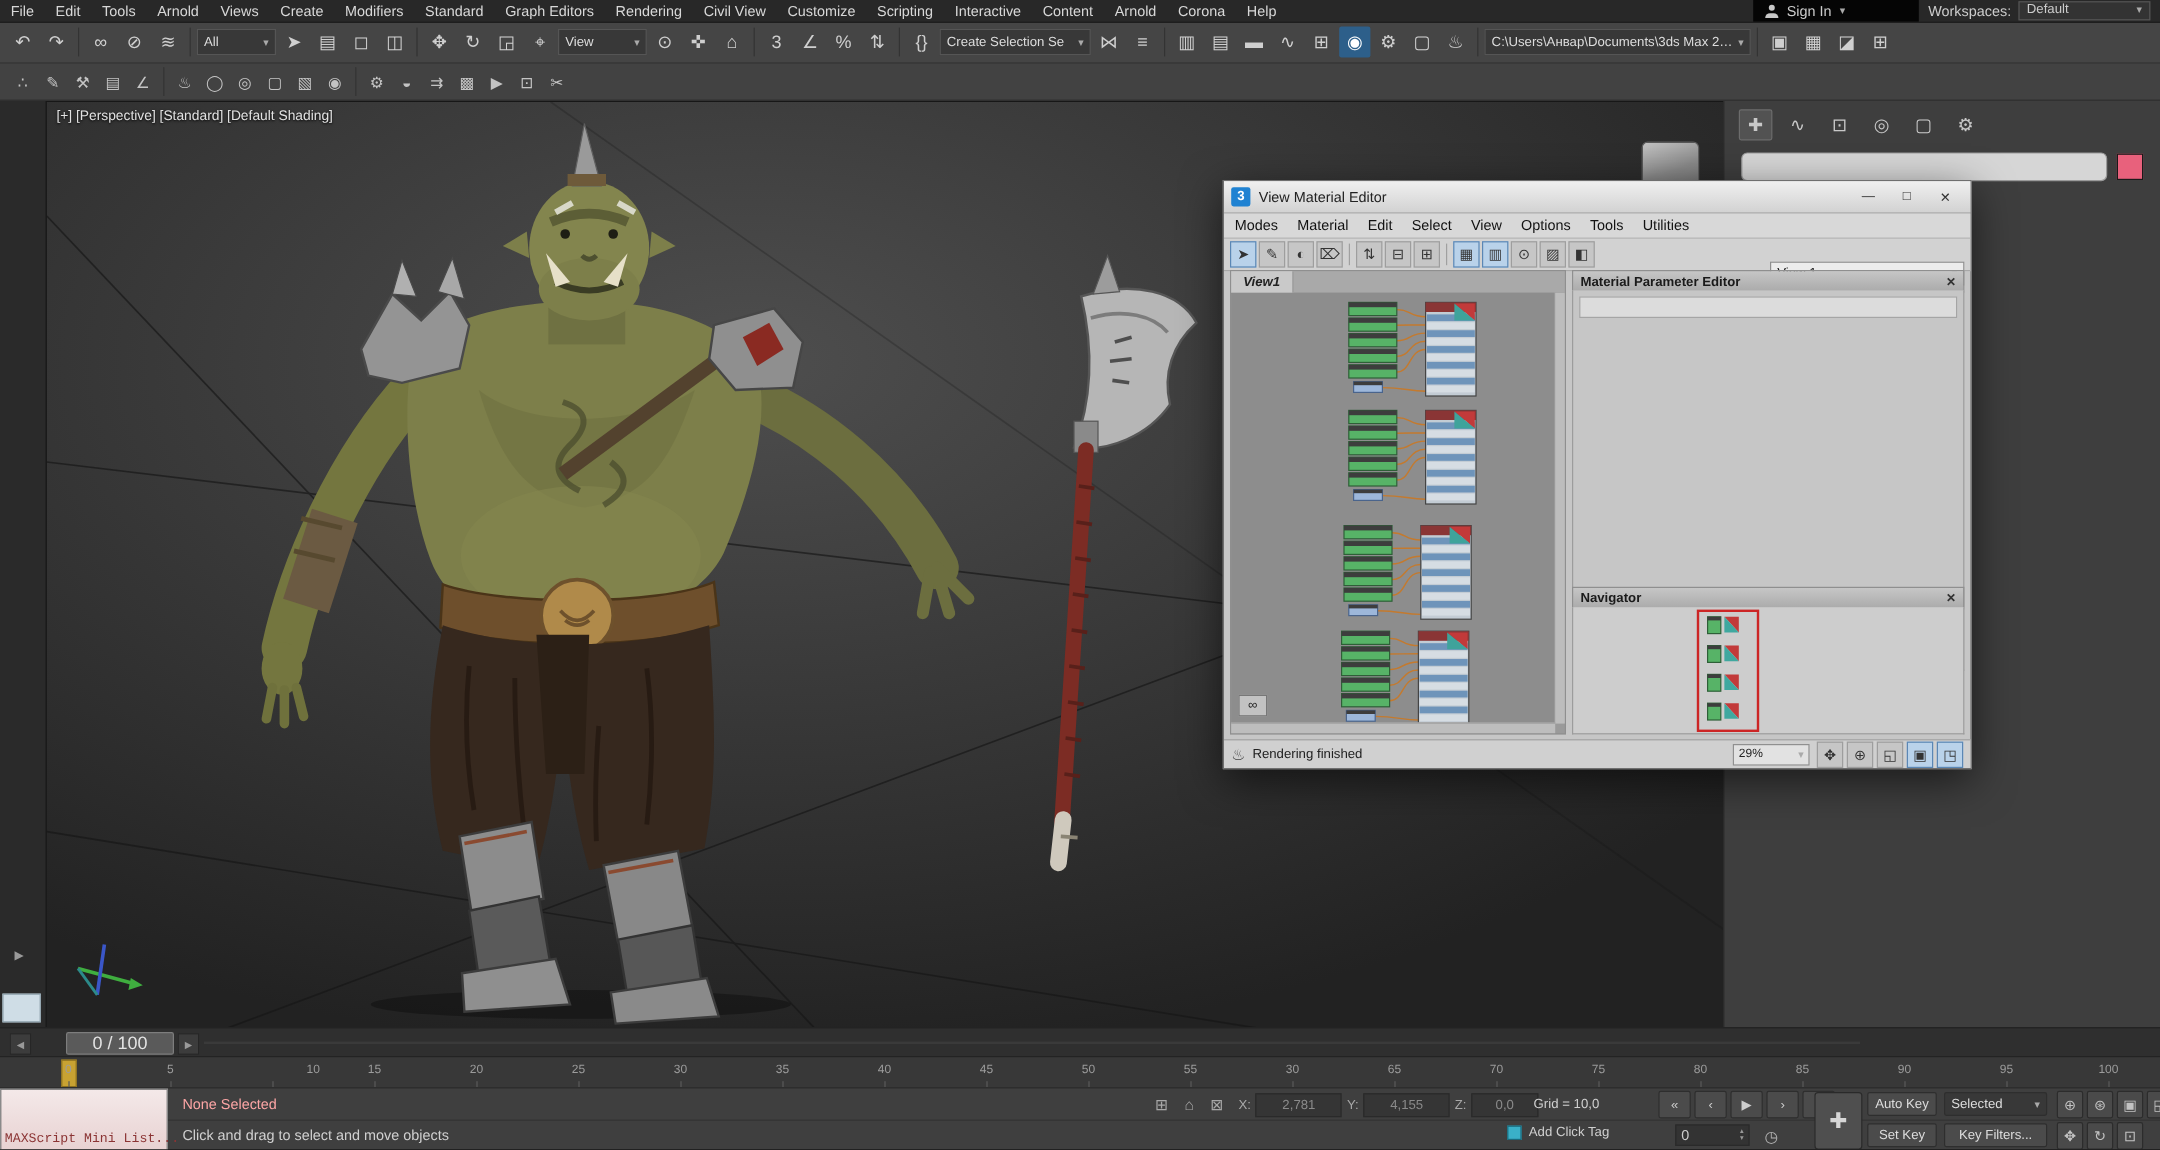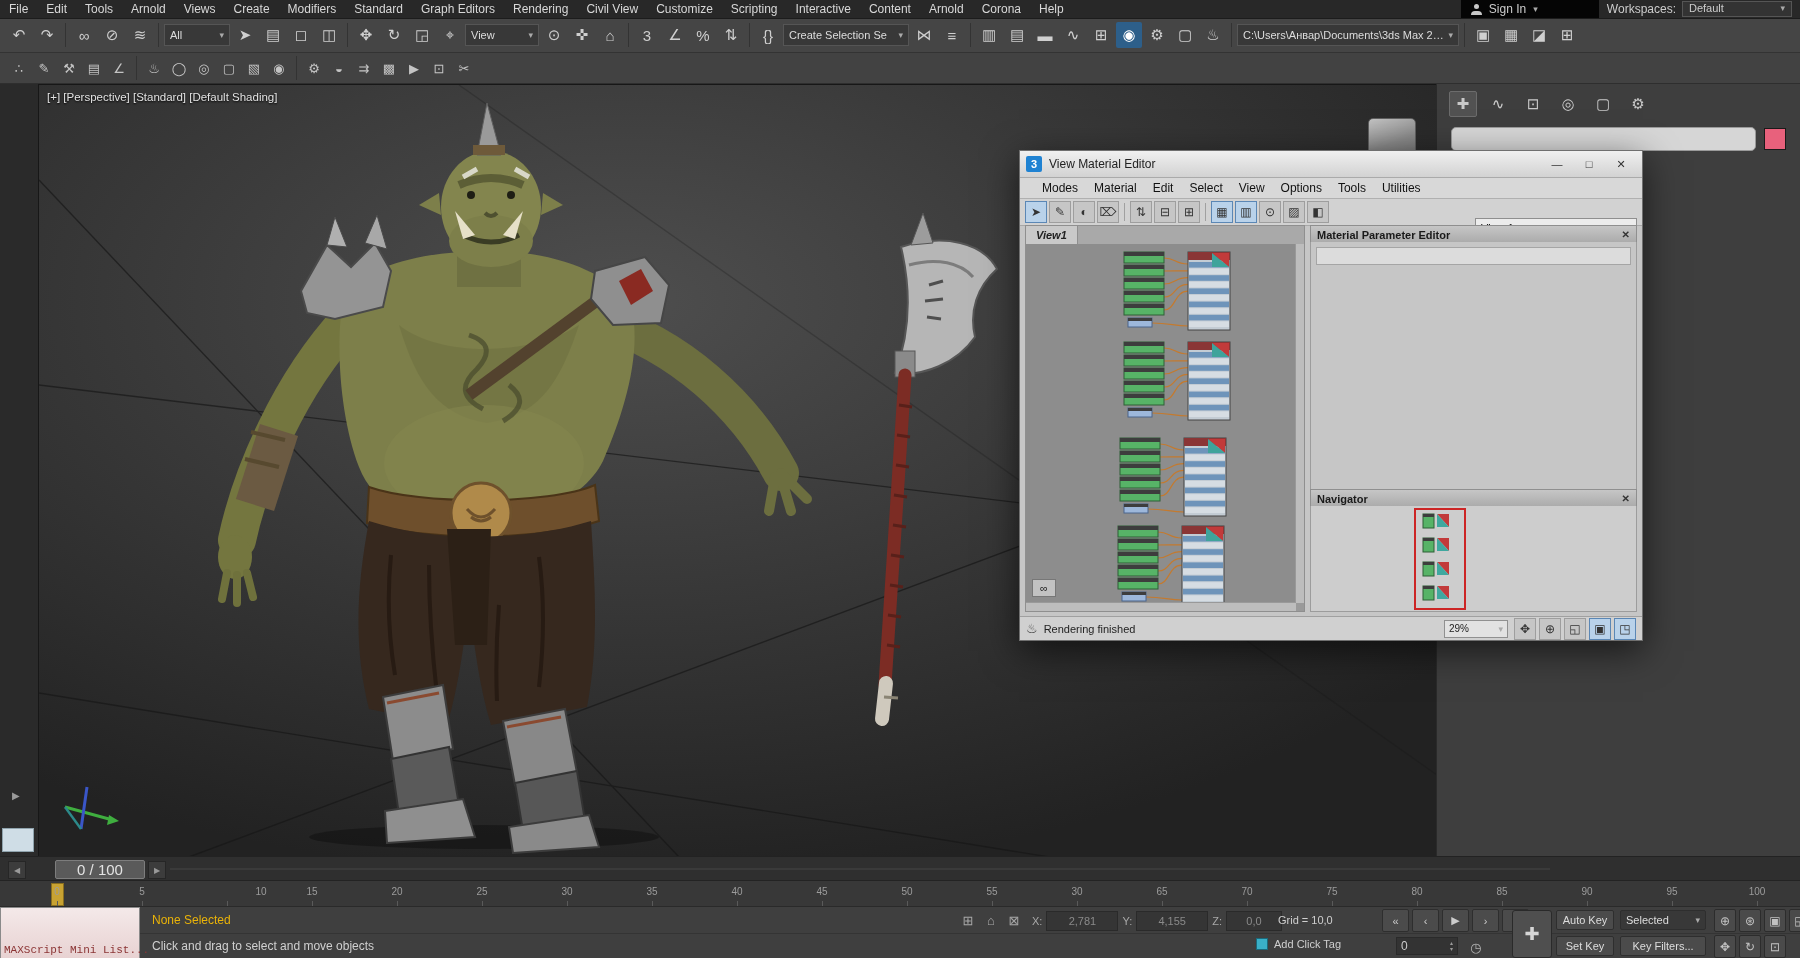--- a/index.html
+++ b/index.html
@@ -48,21 +48,21 @@
   #cp-name-field{flex:1;height:22px;background:#d6d6d6;border-radius:5px;border:1px solid #9a9a9a;}
   #cp-color-swatch{width:20px;height:20px;border:1px solid #1a1a1a;}
 
   
   #slate{position:absolute;left:1019px;top:150px;width:622px;height:489px;background:#c6c6c6;border:1px solid #6f6f6f;box-shadow:0 10px 34px rgba(0,0,0,.6);z-index:30;color:#111;}
   #slate-titlebar{height:26px;background:linear-gradient(#f0f0f0,#d2d2d2);display:flex;align-items:center;padding:0 6px;gap:7px;border-bottom:1px solid #aaa;}
   #slate-app-icon{width:16px;height:16px;background:#1f82d2;color:#fff;font-size:11px;font-weight:bold;display:flex;align-items:center;justify-content:center;border-radius:2px;}
   #slate-title{font-size:12px;color:#222;}
   #slate-win-btns{margin-left:auto;display:flex;}
   .win-btn{width:30px;height:20px;display:flex;align-items:center;justify-content:center;color:#333;font-size:11px;margin-left:2px;}
-  #slate-menus{height:20px;background:#d8d8d8;display:flex;align-items:center;border-bottom:1px solid #b0b0b0;padding:0 14px;}
+  #slate-menus{height:20px;background:#d8d8d8;display:flex;align-items:center;border-bottom:1px solid #b0b0b0;padding:0 1px;}
   .slate-menu-item{padding:0 8px;font-size:12px;color:#111;}
   #slate-toolbar{height:26px;background:#d2d2d2;display:flex;align-items:center;padding:0 5px;gap:2px;border-bottom:1px solid #a8a8a8;}
   .sl-icon{width:20px;height:20px;background:#c6c6c6;border:1px solid #9e9e9e;color:#333;font-size:12px;display:flex;align-items:center;justify-content:center;flex:none;}
   .sl-icon.active{background:#b9d2ea;border-color:#5b87b5;}
   .sl-sep{width:1px;height:18px;background:#a0a0a0;margin:0 3px;}
   #slate-view-dd{margin-left:auto;width:150px;height:18px;background:#ececec;border:1px solid #8f8f8f;display:flex;align-items:center;justify-content:space-between;padding:0 5px;font-size:11px;color:#111;margin-top:32px;}
   #slate-body{position:absolute;top:72px;left:0;right:0;bottom:23px;}
   #node-panel{position:absolute;left:5px;top:2px;width:278px;bottom:5px;border:1px solid #8f8f8f;background:#9a9a9a;}
   #node-tabs{height:18px;background:#a9a9a9;display:flex;border-bottom:1px solid #888;}
   #node-tab{background:#c9c9c9;border-right:1px solid #8f8f8f;font-size:11px;font-style:italic;font-weight:bold;display:flex;align-items:center;padding:0 10px;color:#222;}
@@ -90,21 +90,21 @@
   #ts-track{position:absolute;left:170px;right:250px;top:11px;height:2px;background:#3a3a3a;}
   #ruler{position:absolute;left:0;right:0;top:880px;height:26px;background:#383838;border-top:1px solid #232323;border-bottom:1px solid #232323;}
   .tick-label{position:absolute;top:5px;transform:translateX(-50%);font-size:10px;color:#9c9c9c;}
   .tick-mark{position:absolute;bottom:1px;width:1px;height:5px;background:#5a5a5a;}
   #frame-marker{position:absolute;left:51px;top:2px;width:11px;height:21px;background:#c8a232;border:1px solid #8a6f1f;}
 
   
   #statusbar{position:absolute;left:0;right:0;top:906px;height:52px;background:#3f3f3f;border-top:1px solid #2a2a2a;}
   #maxscript-box{position:absolute;left:0;top:0;width:140px;height:52px;background:linear-gradient(#f4e9e9,#e8d2d2);border:1px solid #8a8a8a;box-sizing:border-box;z-index:2;display:flex;align-items:flex-end;padding:2px 3px;}
   #maxscript-label{font-family:"Liberation Mono",monospace;font-size:11px;color:#8b3434;white-space:nowrap;}
-  #sel-status{position:absolute;left:152px;top:6px;color:#eab308;}
+  #sel-status{position:absolute;left:152px;top:6px;color:#fca5a5;}
   #prompt{position:absolute;left:152px;top:32px;color:#d0d0d0;}
   #sb-divider{position:absolute;left:140px;right:0;top:26px;height:1px;background:#343434;}
   .iconrow{display:flex;gap:3px;align-items:center;}
   .sb-mini-icon{width:20px;height:20px;display:flex;align-items:center;justify-content:center;color:#a8a8a8;font-size:13px;}
   #mini-icons1{position:absolute;left:958px;top:3px;}
   #coords{position:absolute;left:1032px;top:4px;display:flex;align-items:center;gap:4px;}
   .coord-label{color:#a8a8a8;font-size:11px;}
   .coord-field{width:70px;height:18px;background:#353535;border:1px solid #2a2a2a;color:#8a8a8a;font-size:11px;display:flex;align-items:center;justify-content:center;}
   .coord-field.small{width:54px;}
   #grid-label{position:absolute;left:1278px;top:7px;color:#cfcfcf;font-size:11px;}

